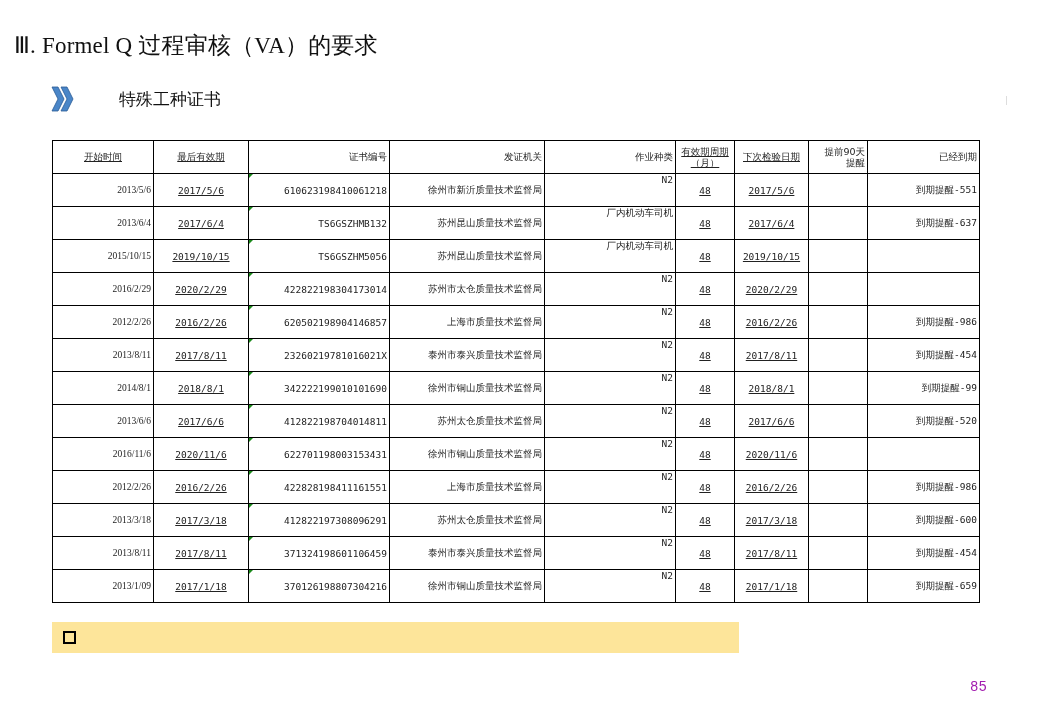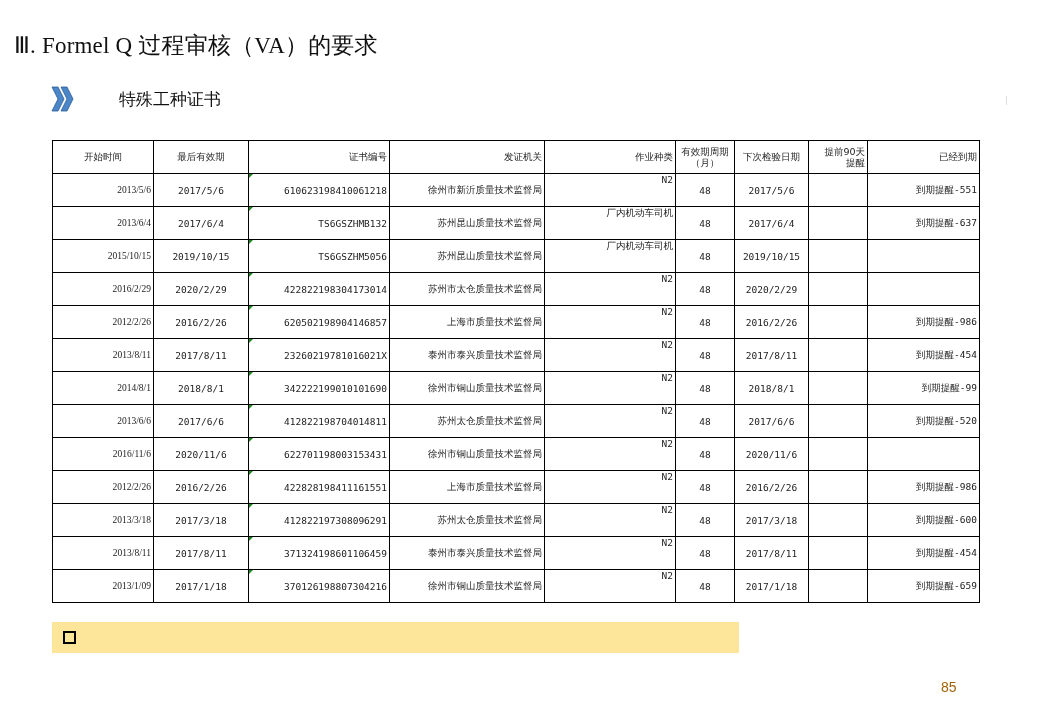--- a/index.html
+++ b/index.html
@@ -9,32 +9,32 @@
            font-family:Liberation Serif, serif; }
   .subtitle { position:absolute; left:50px; top:86px; display:flex; align-items:center;gap:27px; }
   .chev { width:26px; height:26px; margin-right:16px; }
   .subtitle-text { font-size:17px; font-family:"DejaVu Serif", serif; color:#111; }
   table.cert { position:absolute; left:52px; top:140px; border-collapse:collapse; table-layout:fixed;
                font-family:"DejaVu Sans Mono", monospace; font-size:9.5px; color:#222; }
   table.cert td, table.cert th { border:1px solid #000; padding:0 2px; height:32px; overflow:hidden;
                white-space:nowrap; font-weight:normal; }
   table.cert th { font-family:"DejaVu Sans", sans-serif; font-size:9.5px; }
   .r { text-align:right;font-family:Liberation Serif, serif; }
-  .c { text-align:center; }
+  .c { text-align:center;text-decoration:underline; }
   .l { text-align:right; }
   .top { vertical-align:top; padding-top:6px; }
   .certno { position:relative; }
   .certno::before { content:""; position:absolute; left:0; top:0; width:0; height:0;
                     border-top:4px solid #1a8a1a; border-right:4px solid transparent; }
   .note { position:absolute; left:52px; top:622px; width:687px; height:31px; background:#fde59a;
           display:flex; align-items:center; }
   .note-box { width:9px; height:9px; border:2.5px solid #000; margin-left:11px; margin-right:14px; }
   .note-text { font-family:"DejaVu Serif", serif; font-size:16px; color:#111; }
-  .pagenum { position:absolute; left:941px; top:679px; font-size:14px; color:#a16207;
-             font-family:Liberation Sans, sans-serif; }
+  .pagenum { position:absolute; left:970px; top:679px; font-size:14px; color:#a21caf;
+             font-family:Liberation Mono, monospace; }
   .mark { position:absolute; left:1006px; top:96px; width:1px; height:9px; background:#ddd; }
 </style>
 </head>
 <body>
 
 <div class="title">Ⅲ. Formel Q 过程审核（VA）的要求</div>
 
 <div class="subtitle">
   <svg class="chev" viewBox="0 0 26 26">
     <path d="M2 1 L8 1 L14 13 L8 25 L2 25 L8 13 Z" fill="#4a86c8" stroke="#2a5a94" stroke-width="0.8"></path>

